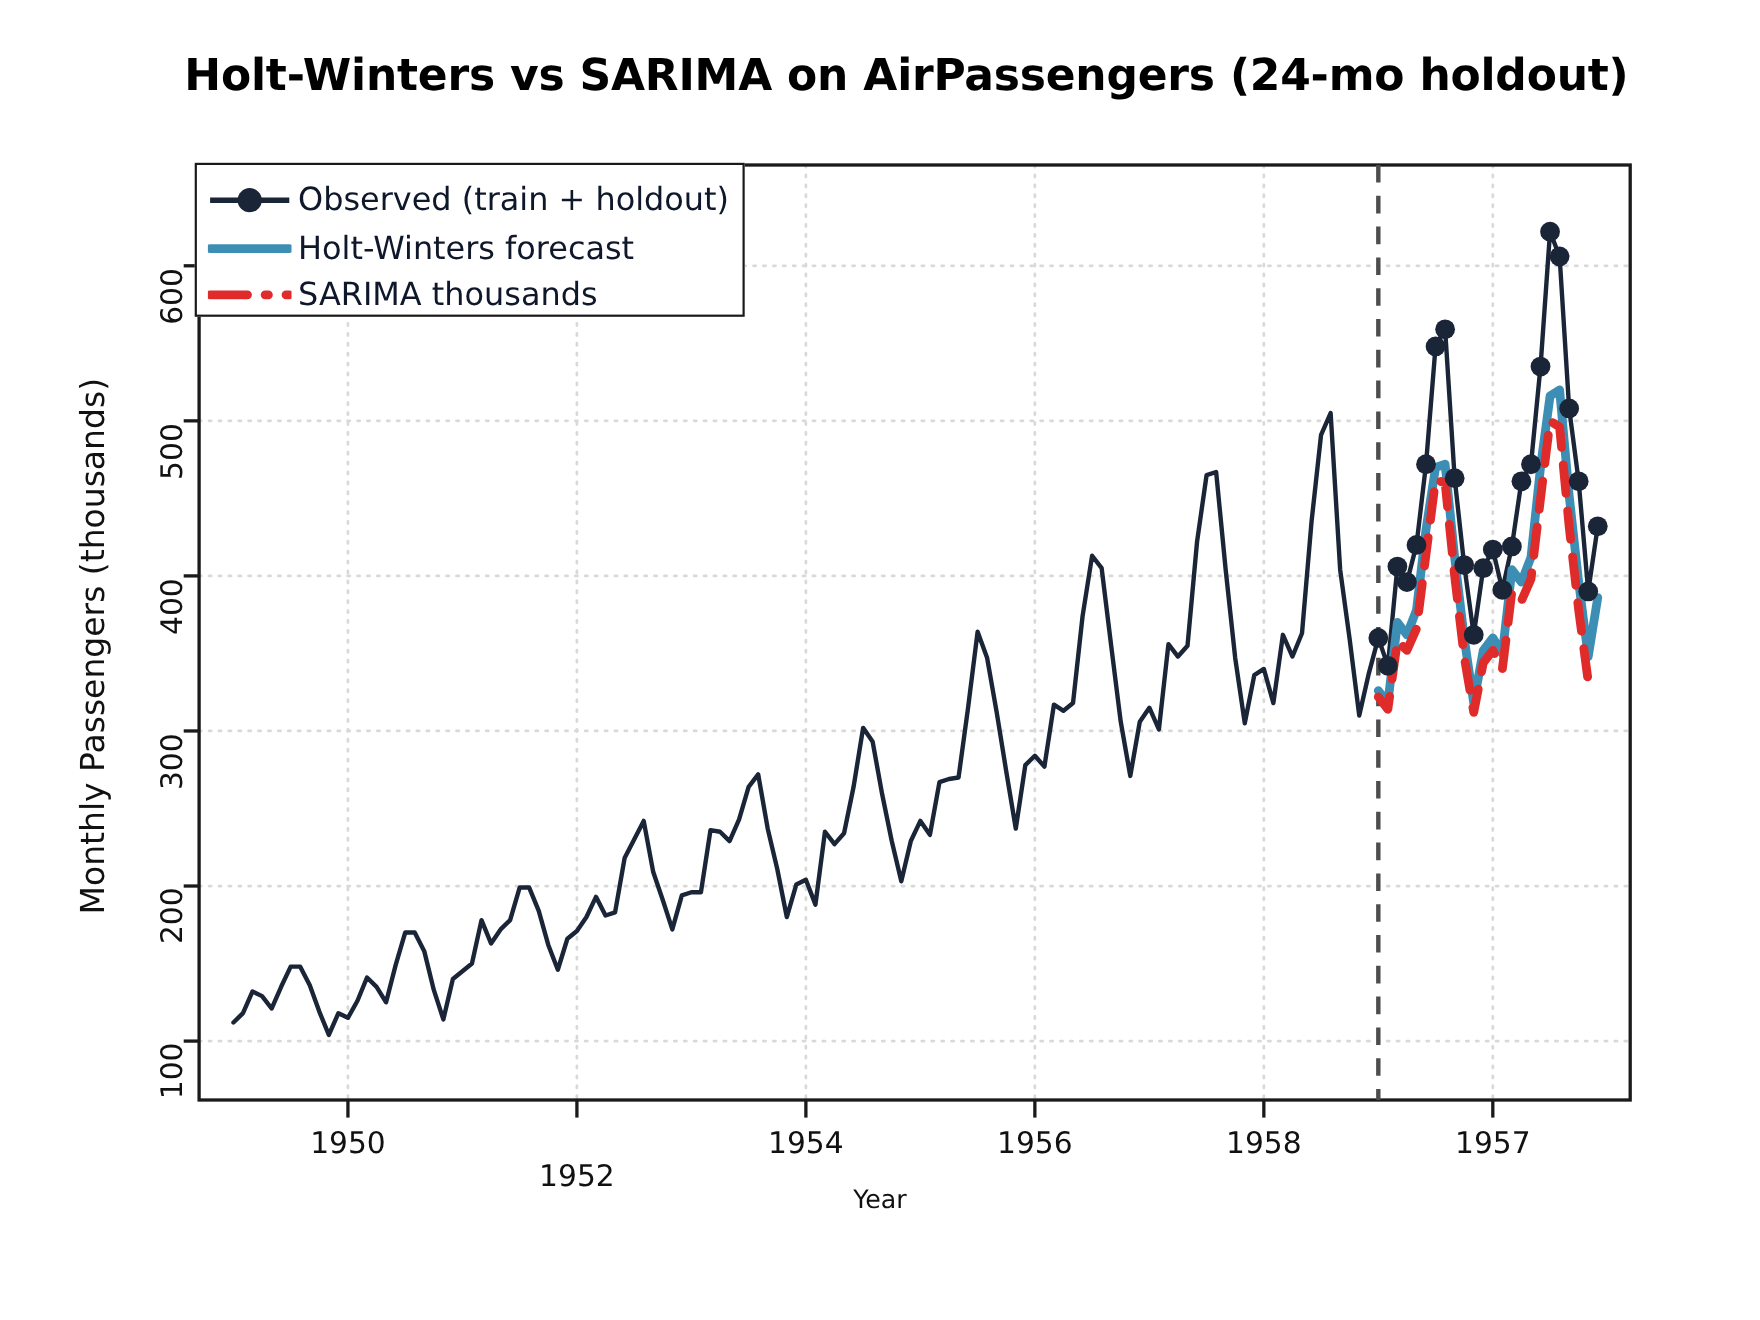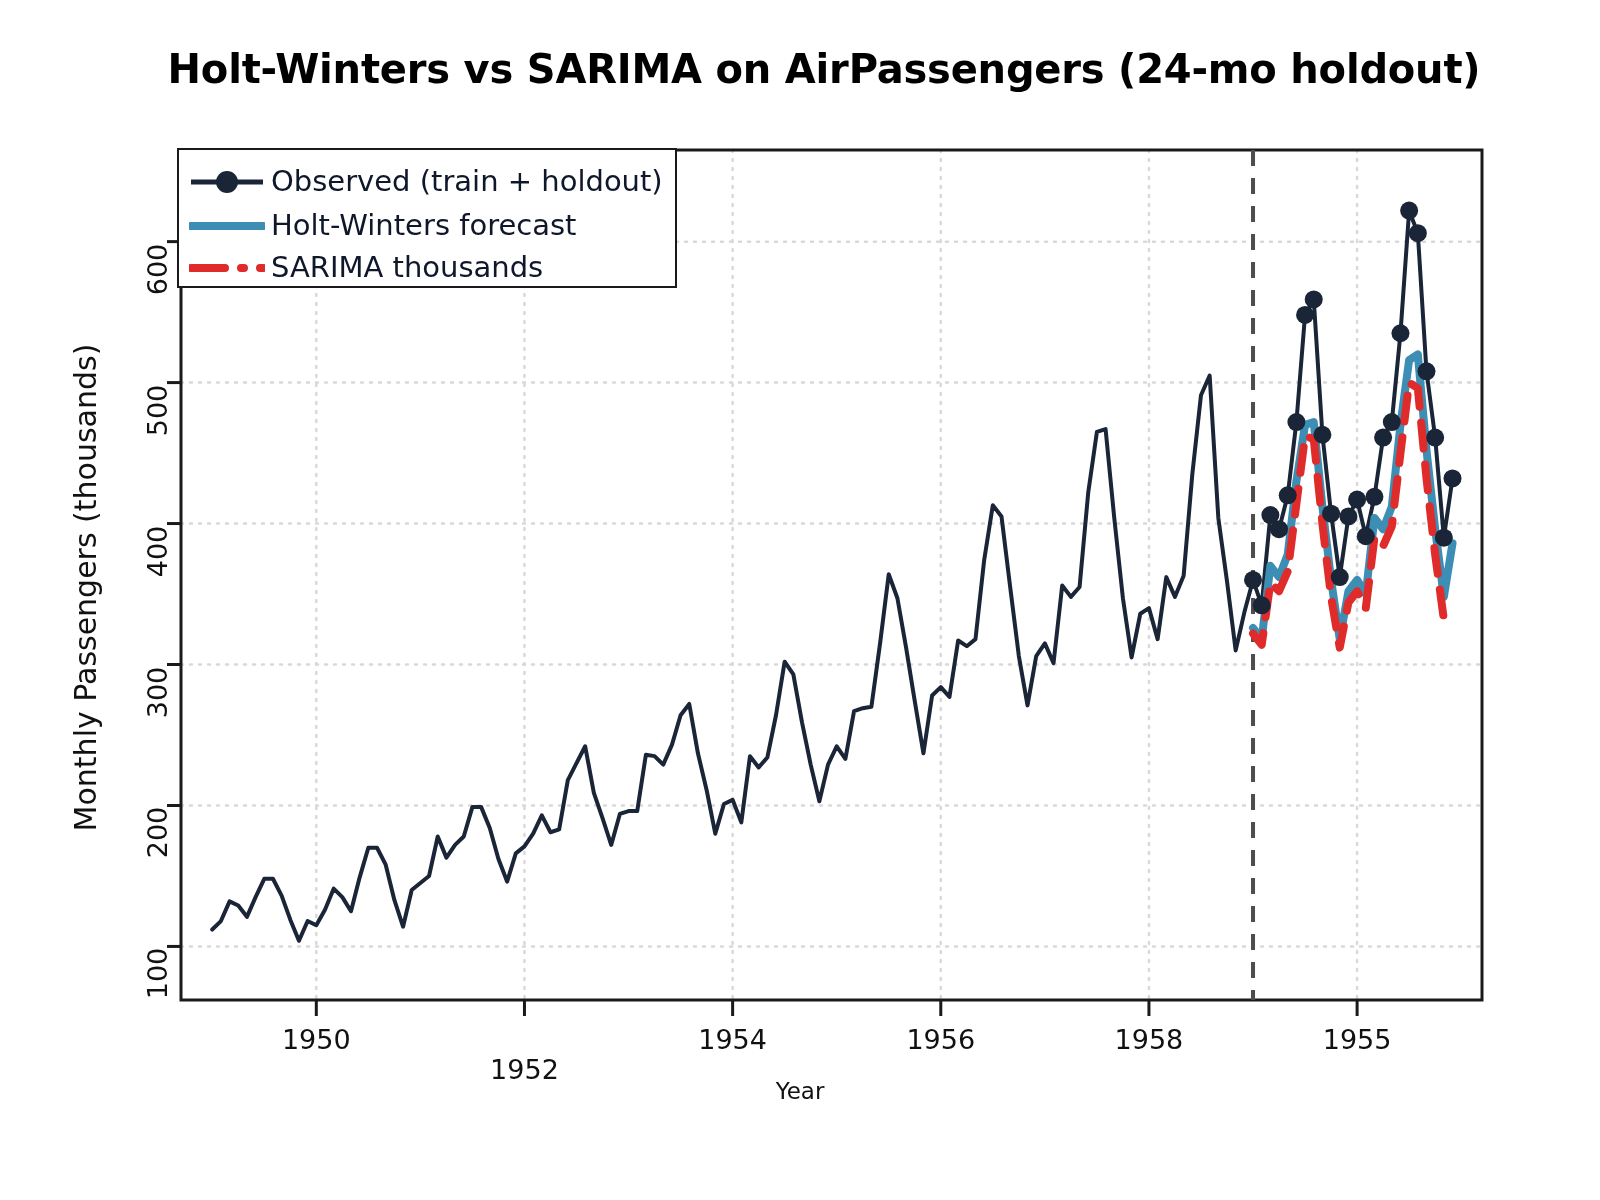--- a/index.html
+++ b/index.html
@@ -184,21 +184,21 @@
       <div class="ytick-label" style="left: 97px; top: 505.549px; width: 60px;">400</div>
       <div class="ytick-label" style="left: 97px; top: 364.587px; width: 60px;">500</div>
       <div class="ytick-label" style="left: 97px; top: 223.625px; width: 60px;">600</div>
     </div>
   <div id="xtick-labels">
       <div class="xtick-label" style="left: 256.304px; top: 1024px;">1950</div>
       <div class="xtick-label" style="left: 464.464px; top: 1024px; margin-top: 30px;">1952</div>
       <div class="xtick-label" style="left: 672.624px; top: 1024px;">1954</div>
       <div class="xtick-label" style="left: 880.784px; top: 1024px;">1956</div>
       <div class="xtick-label" style="left: 1088.94px; top: 1024px;">1958</div>
-      <div class="xtick-label" style="left: 1297.1px; top: 1024px;">1955</div>
+      <div class="xtick-label" style="left: 1297.1px; top: 1024px;">1957</div>
     </div>
 
   <div id="legend-box">
     <div class="legend-row" style="top:10px">
       <svg class="legend-swatch" viewBox="0 0 76 44">
         <line x1="2" y1="22" x2="74" y2="22" stroke="#1b2538" stroke-width="5"></line>
         <circle cx="38" cy="22" r="11" fill="#1b2538"></circle>
       </svg>
       <span class="legend-label">Observed (train + holdout)</span>
     </div>

